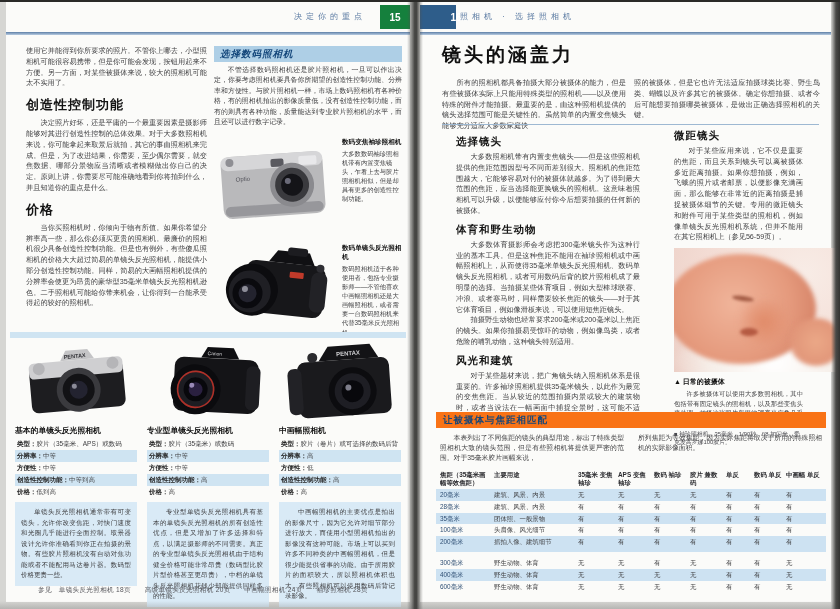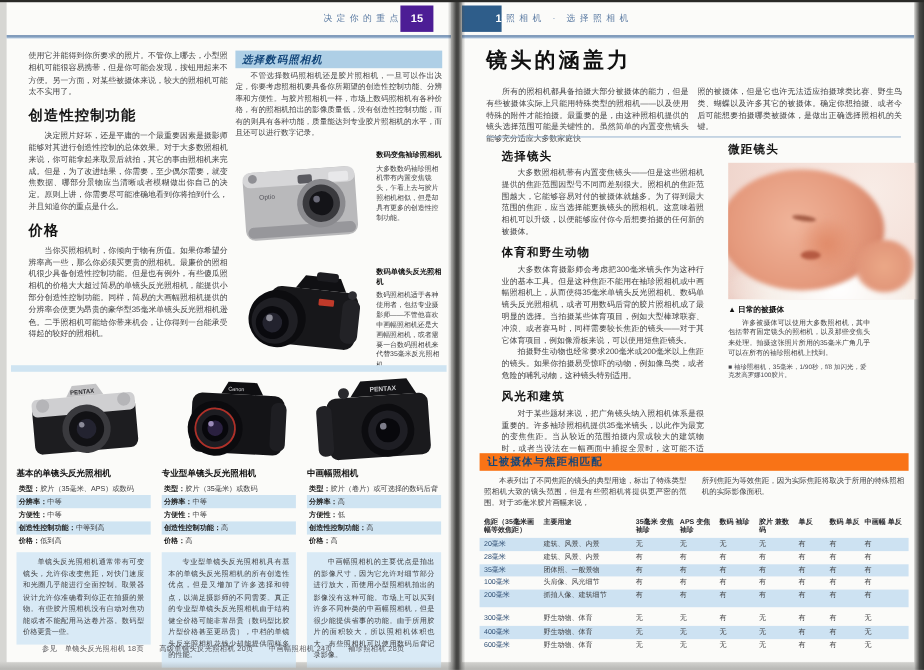--- a/index.html
+++ b/index.html
@@ -20,21 +20,21 @@
     background:linear-gradient(180deg, rgba(120,120,118,0), rgba(120,120,118,.35)); }
 
   
   .hdr-rule { position:absolute; left:0; width:100%; top:30px; height:3px;
     background:linear-gradient(180deg,#5d7ea6,#b9cde2); }
   .hdr-title { position:absolute; top:9px; font-size:8px; letter-spacing:4px; color:#5a7aa2; }
   #page-left .hdr-title { right:44px; }
   #page-right .hdr-title { left:40px; }
   .page-tab { position:absolute; top:3px; width:30px; height:24px; color:#fff; font-weight:bold;
     font-size:10px; display:flex; align-items:center; justify-content:center; }
-  #tab-15 { right:16px; background:#4c1d95; }
+  #tab-15 { right:0; background:#15803d; }
   #tab-16 { left:0; background:#2e5d8a;padding-left:36px; }
 
   
   .body-txt { font-size:7.2px; line-height:1.5; color:#3e3e40; text-align:justify; }
   .indent { text-indent:2em; }
   h3.sec { font-size:13px; color:#141414; letter-spacing:1px; margin:7px 0 4px; }
   h4.sub { font-size:10.5px; color:#141414; letter-spacing:1px; margin:6px 0 3px; }
 
   
   #lp-col1 { position:absolute; left:20px; top:44px; width:181px; }
@@ -60,21 +60,21 @@
   #lp-footer { position:absolute; left:0; right:10px; bottom:7px; text-align:center;
     font-size:6.6px; color:#55555a; letter-spacing:.3px; }
 
   
   #rp-title { position:absolute; left:22px; top:40px; font-size:19px; font-weight:bold;
     letter-spacing:3px; color:#101010; }
   #rp-intro-l { position:absolute; left:22px; top:76px; width:184px; }
   #rp-intro-r { position:absolute; left:214px; top:76px; width:186px; }
   .thin-rule { position:absolute; left:22px; right:12px; top:122px; height:1px; background:#9db8d2; }
   #rp-col1 { position:absolute; left:36px; top:127px; width:184px; height:283px; overflow:hidden; }
-  #rp-col2 { position:absolute; left:214px; top:127px; width:157px;padding-left:28px; }
+  #rp-col2 { position:absolute; left:226px; top:127px; width:157px;padding-left:28px; }
   #baby-photo { position:relative; width:187px; height:124px; margin-top:5px; overflow:hidden;
     background:radial-gradient(circle at 70% 20%, #f8ece6, #f3dcd4 60%, #eccfc6); }
   .baby-head { position:absolute; left:-8px; top:6px; width:150px; height:110px; border-radius:50%;
     background:radial-gradient(circle at 45% 45%, #f0b49a 0%, #e59a7d 55%, #d8876b 80%, rgba(216,135,107,0) 100%); filter:blur(2px); }
   .baby-cheek { position:absolute; left:60px; top:52px; width:60px; height:44px; border-radius:50%;
     background:radial-gradient(circle, #e08a68 0%, rgba(224,138,104,0) 70%); filter:blur(3px); }
   .baby-eye { position:absolute; left:58px; top:48px; width:22px; height:5px; border-radius:50%;
     background:#a35b44; filter:blur(1.5px); transform:rotate(8deg); }
   .baby-mouth { position:absolute; left:66px; top:80px; width:18px; height:8px; border-radius:50%;
     background:#b55a42; filter:blur(1.5px); }
@@ -275,20 +275,21 @@
       <p class="body-txt indent">大多数照相机带有内置变焦镜头——但是这些照相机提供的焦距范围因型号不同而差别很大。照相机的焦距范围越大，它能够容易对付的被摄体就越多。为了得到最大范围的焦距，应当选择能更换镜头的照相机。这意味着照相机可以升级，以便能够应付你今后想要拍摄的任何新的被摄体。</p>
       <h4 class="sub">体育和野生动物</h4>
       <p class="body-txt indent">大多数体育摄影师会考虑把300毫米镜头作为这种行业的基本工具。但是这种焦距不能用在袖珍照相机或中画幅照相机上，从而使得35毫米单镜头反光照相机、数码单镜头反光照相机，或者可用数码后背的胶片照相机成了最明显的选择。当拍摄某些体育项目，例如大型棒球联赛、冲浪、或者赛马时，同样需要较长焦距的镜头——对于其它体育项目，例如像滑板来说，可以使用短焦距镜头。</p>
       <p class="body-txt indent">拍摄野生动物也经常要求200毫米或200毫米以上焦距的镜头。如果你拍摄易受惊吓的动物，例如像鸟类，或者危险的哺乳动物，这种镜头特别适用。</p>
       <h4 class="sub">风光和建筑</h4>
       <p class="body-txt indent">对于某些题材来说，把广角镜头纳入照相机体系是很重要的。许多袖珍照相机提供35毫米镜头，以此作为最宽的变焦焦距。当从较近的范围拍摄内景或较大的建筑物时，或者当设法在一幅画面中捕捉全景时，这可能不适用。</p>
     </div>
 
     <div id="rp-col2">
       <h4 class="sub" style="margin-top:0">微距镜头</h4>
+      <p class="body-txt indent">对于某些应用来说，它不仅是重要的焦距，而且关系到镜头可以离被摄体多近距离拍摄。如果你想拍摄，例如，飞蛾的照片或者邮票，以便影像充满画面，那么能够在非常近的距离拍摄是捕捉被摄体细节的关键。专用的微距镜头和附件可用于某些类型的照相机，例如像单镜头反光照相机系统，但并不能用在其它照相机上（参见56-59页）。</p>
 
       <div id="baby-photo">
         <div class="baby-cloth"></div>
         <div class="baby-head"></div>
         <div class="baby-cheek"></div>
         <div class="baby-eye"></div>
         <div class="baby-mouth"></div>
         <div class="baby-hand"></div>
       </div>
 

